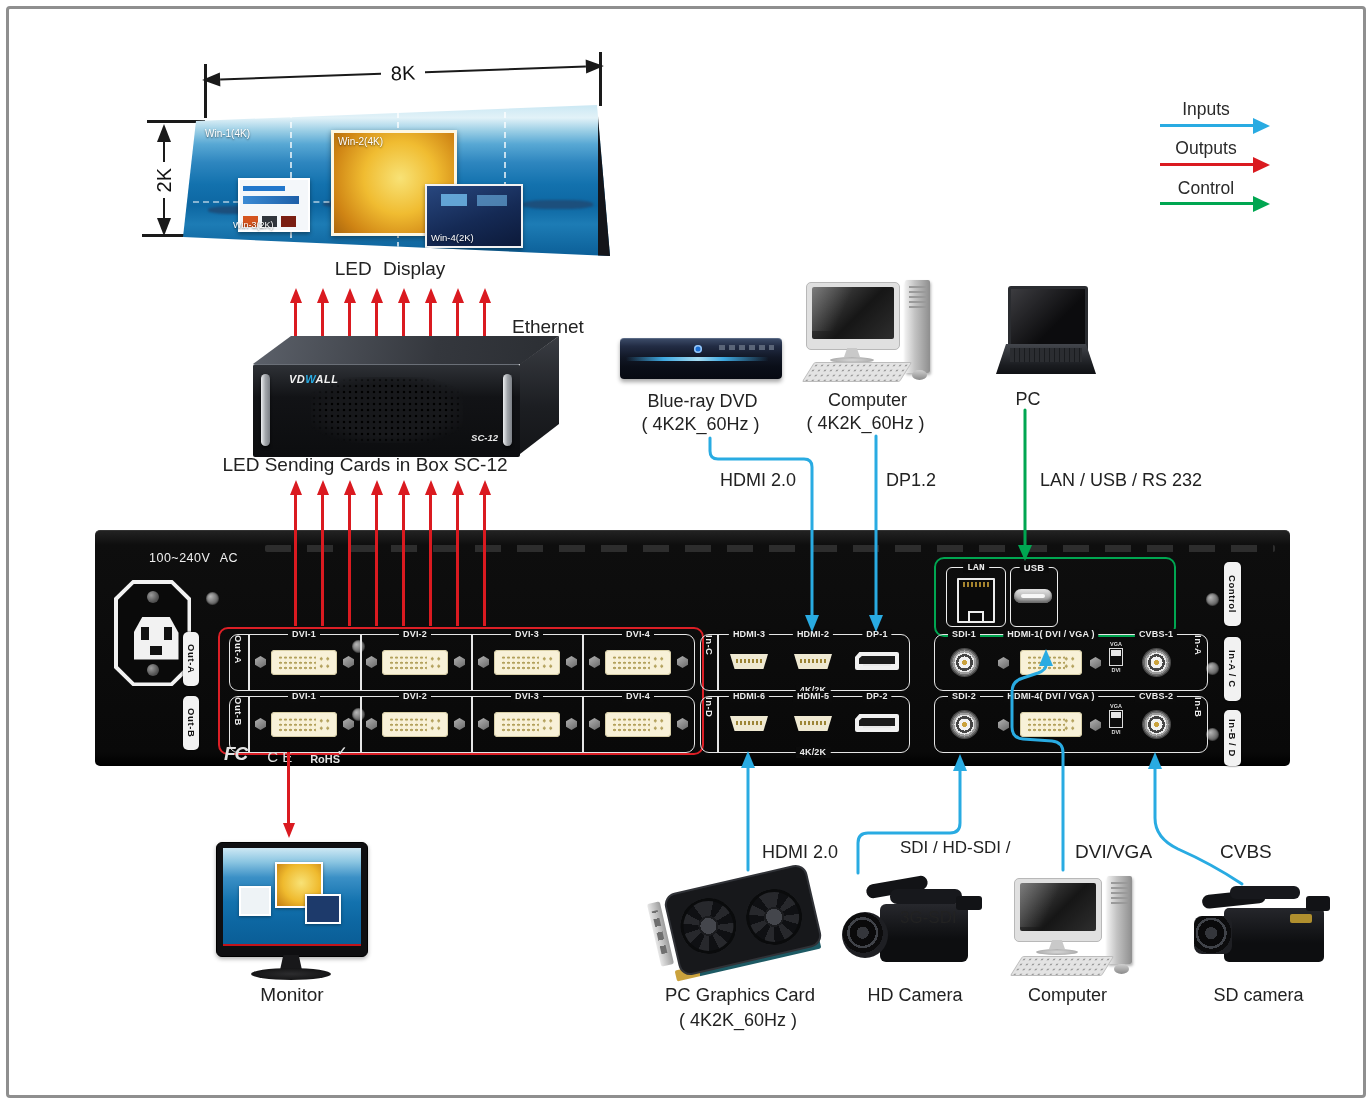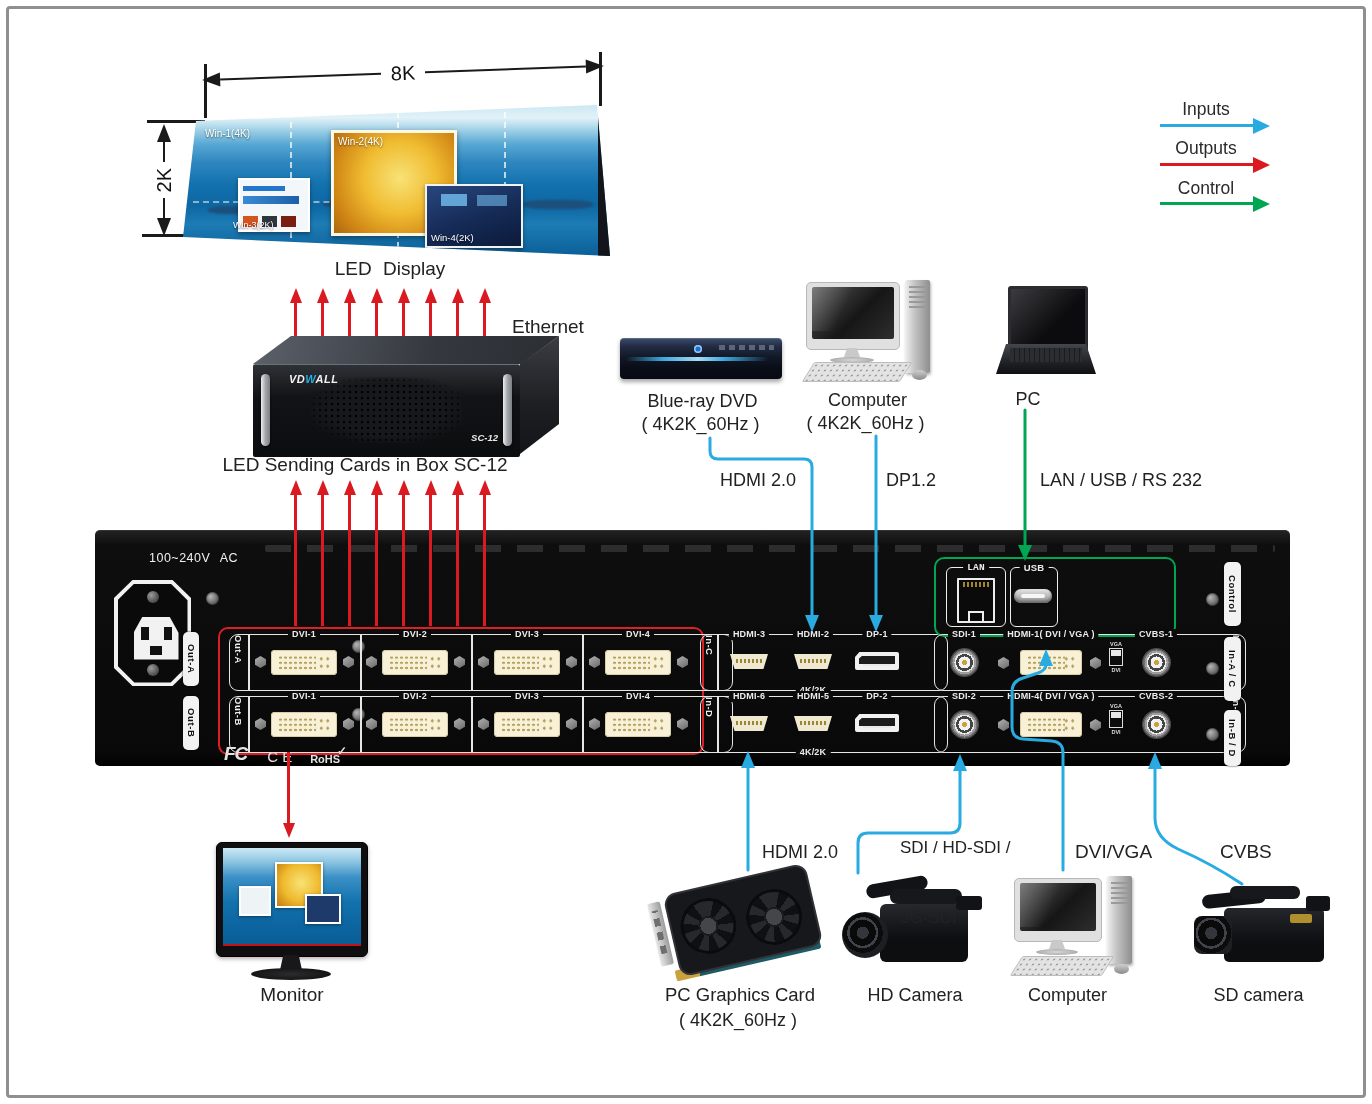--- a/index.html
+++ b/index.html
@@ -90,21 +90,21 @@
     background:radial-gradient(circle at 35% 35%,#9c9c9c,#555 60%,#333);}
   .c14{position:absolute;left:16px;top:33px;width:45px;height:43px;background:#f2f2f2;
     clip-path:polygon(20% 0,80% 0,100% 38%,100% 100%,0 100%,0 38%);
     background-image:linear-gradient(#111,#111),linear-gradient(#111,#111),linear-gradient(#111,#111);
     background-size:8px 13px,8px 13px,12px 9px;background-position:7px 10px,30px 10px,center 29px;background-repeat:no-repeat;background-color:#f2f2f2;}
   .screw{position:absolute;width:13px;height:13px;border-radius:50%;
     background:radial-gradient(circle at 35% 35%,#b5b5b5,#6f6f6f 55%,#3f3f3f);box-shadow:inset 0 0 2px #000;}
   .tab{position:absolute;background:#f2f2f2;border-radius:5px;display:flex;align-items:center;justify-content:center;box-shadow:0 0 2px #000;}
   .tab .vt{writing-mode:vertical-rl;font-size:9.5px;font-weight:bold;color:#111;letter-spacing:.6px;white-space:nowrap;}
   .redbox{position:absolute;left:123px;top:96px;width:482px;height:124px;border:2.5px solid #dc1f26;border-radius:10px;}
-  .prow{position:absolute;border:1.6px solid #e6e6e6;border-radius:9px;padding-left:38px;}
+  .prow{position:absolute;border:1.6px solid #e6e6e6;border-radius:9px;}
   .vlab{position:absolute;top:0;bottom:0;display:flex;align-items:center;writing-mode:vertical-rl;
     font-size:9.5px;font-weight:bold;color:#ececec;letter-spacing:.5px;white-space:nowrap;}
   .vdiv{position:absolute;top:0;bottom:0;width:1.6px;background:#e6e6e6;}
   .chip{position:absolute;top:-6px;transform:translateX(-50%);background:#0b0b0b;color:#ececec;
     font-size:9px;line-height:11px;font-weight:bold;padding:0 4px;white-space:nowrap;letter-spacing:.2px;}
   .chip.bot{top:auto;bottom:-6px;}
   .chip.tiny{font-size:7px;line-height:9px;}
   .dvi{position:absolute;width:66px;height:25px;background:#f8f1d8;border-radius:4px;box-shadow:inset 0 0 0 1px #d8cfa8;}
   .dvi::before{content:"";position:absolute;left:7px;top:5px;width:38px;height:15px;
     background-image:radial-gradient(#b3a15c 1.1px,transparent 1.3px);background-size:5px 5.2px;}

